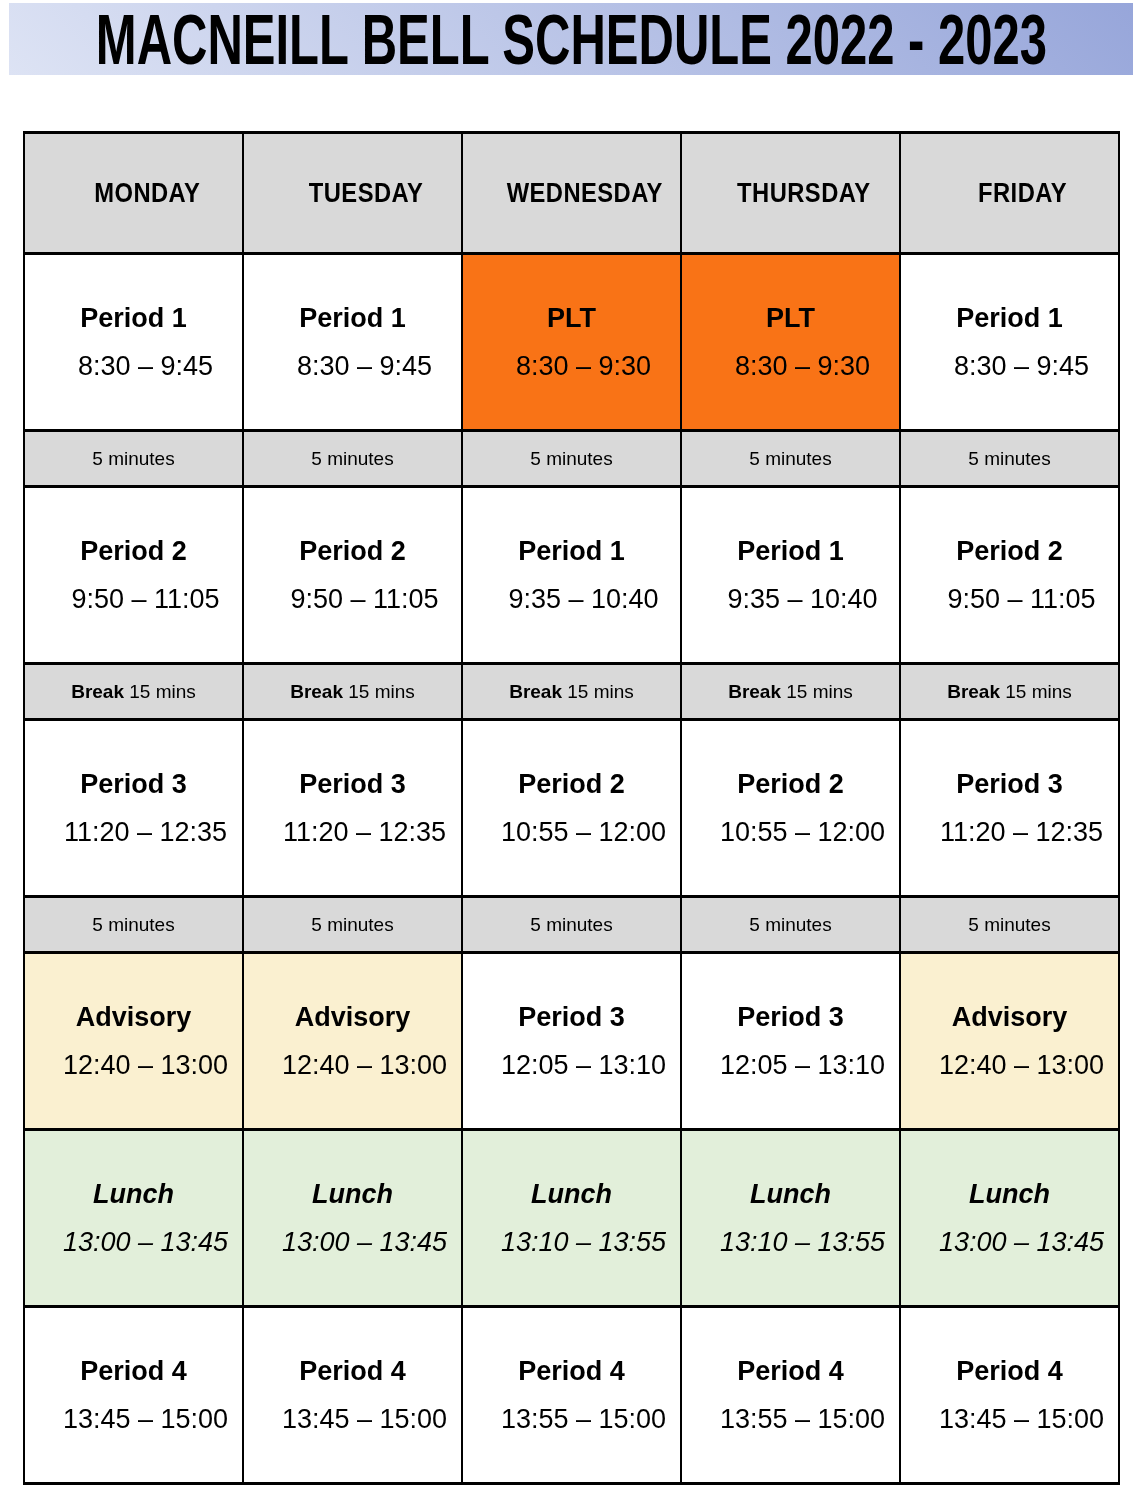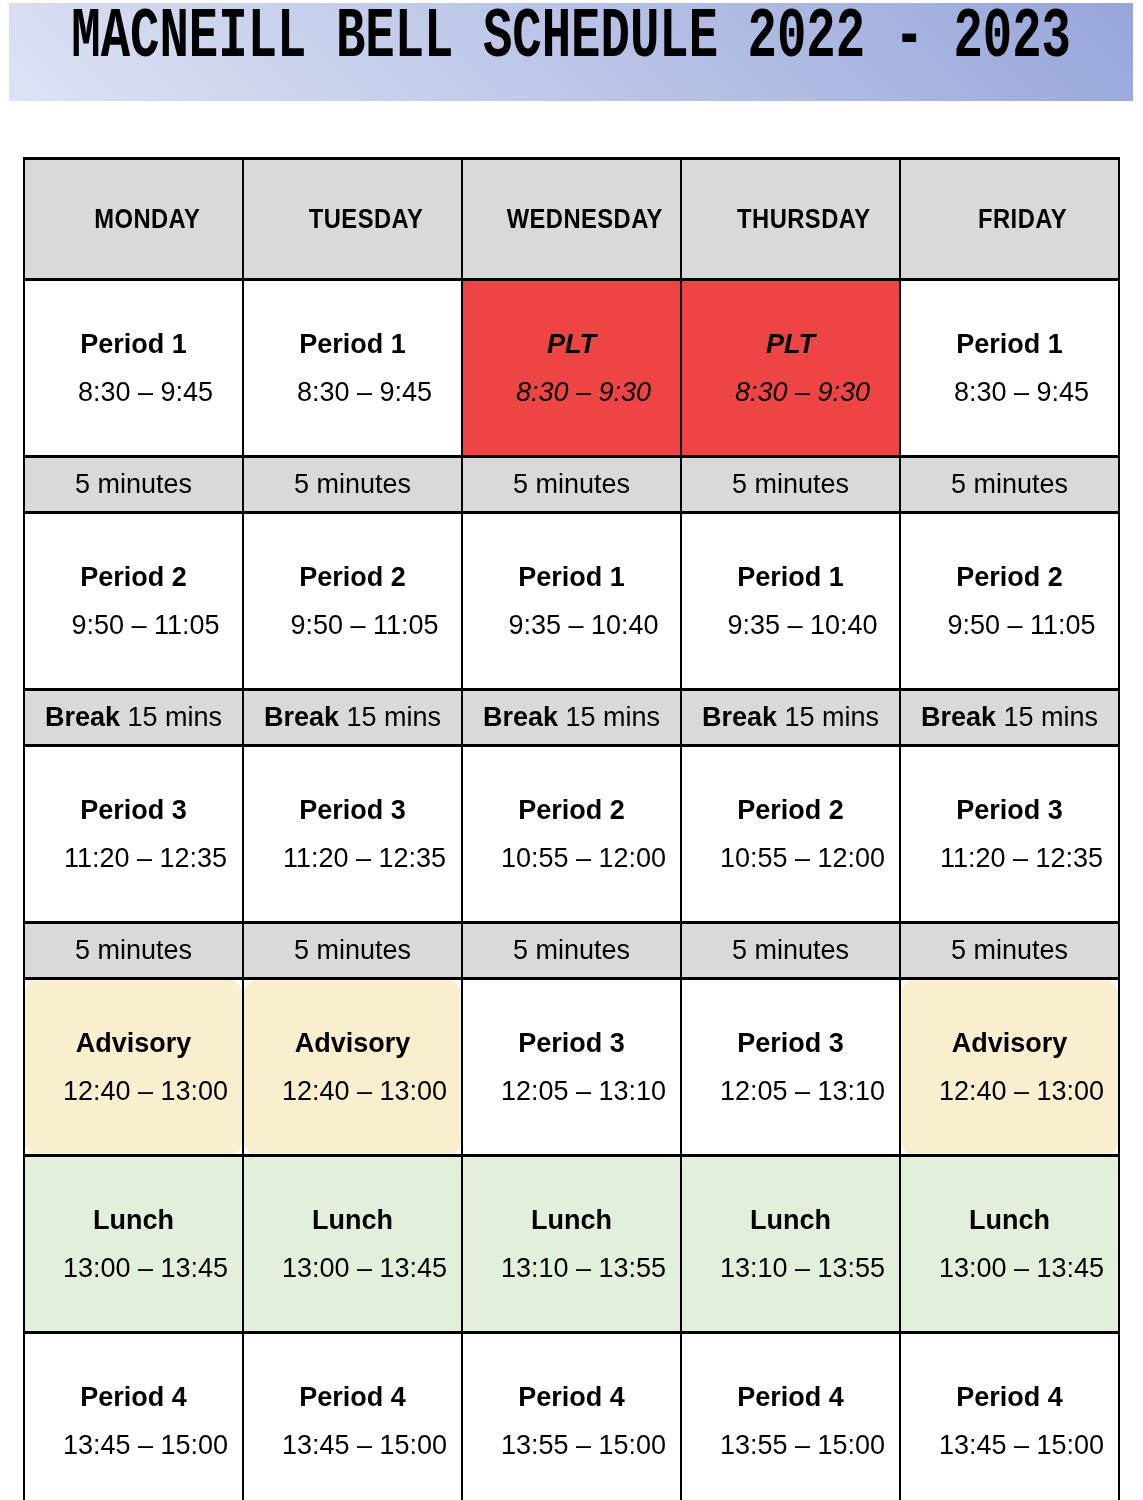--- a/index.html
+++ b/index.html
@@ -2,47 +2,47 @@
 <html><head>
 <meta charset="utf-8">
 <style>
   html, body { margin:0; padding:0; }
   body {
     width:1143px; height:1500px; background:#ffffff; color:#000000;
     font-family:"Liberation Sans", sans-serif;
     overflow:hidden;
   }
   .banner {
-    margin:3px 10px 0 9px; height:98px;
+    margin:3px 10px 0 9px; height:72px;
     background:linear-gradient(45deg,#dde3f4 0%,#97a6da 100%);
-    display:flex; align-items:flex-start; justify-content:center;font-family:Liberation Mono, monospace;
+    display:flex; align-items:flex-end; justify-content:center;
   }
   .banner-title {
     font-weight:700; font-size:70px; line-height:1; white-space:nowrap;
     transform:scaleX(0.70); transform-origin:center;
   }
   table.schedule {
     table-layout:fixed; border-collapse:collapse;
     width:1097px; margin:56px 23px 0 23px;
   }
   .schedule th, .schedule td {
     border:2px solid #000;
     border-top-width:3px; border-bottom-width:3px;
     text-align:center; vertical-align:middle; padding:0;
     overflow:hidden;
   }
   th.day { height:118px; background:#d9d9d9; font-size:27px;padding-left:27px; }
   th.day .cond { display:inline-block; transform:scaleX(0.88); transform-origin:center; font-weight:700; letter-spacing:0.5px; white-space:nowrap; }
   td.session { height:174px; background:#ffffff; font-size:27px; }
-  td.session.plt      { background:#ef4444;font-style:italic; }
-  td.session.advisory { background:#faf0d0;border-radius:17px; }
-  td.session.lunch    { background:#e2efda; }
+  td.session.plt      { background:#f97316; }
+  td.session.advisory { background:#faf0d0; }
+  td.session.lunch    { background:#e2efda;font-style:italic; }
   .s-title { font-weight:700; margin-bottom:17px; }
   .s-time  { font-weight:400;padding-left:24px; }
-  td.interval { height:53px; background:#d9d9d9; font-size:27px; font-weight:400; }
+  td.interval { height:53px; background:#d9d9d9; font-size:19px; font-weight:400; }
   .b-bold { font-weight:700;text-align:center; }
 </style>
 </head>
 <body>
 
 <div class="banner">
   <div class="banner-title">MACNEILL BELL SCHEDULE 2022 - 2023</div>
 </div>
 
 <table class="schedule">

